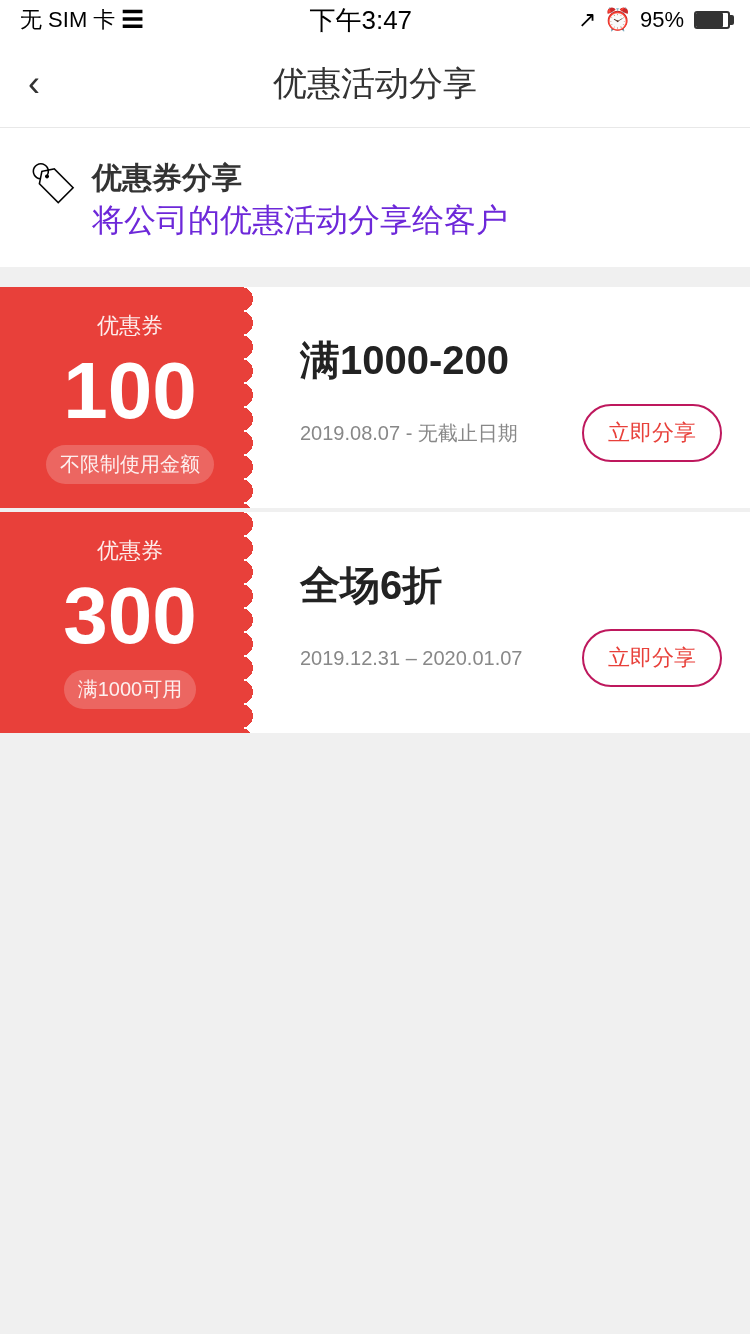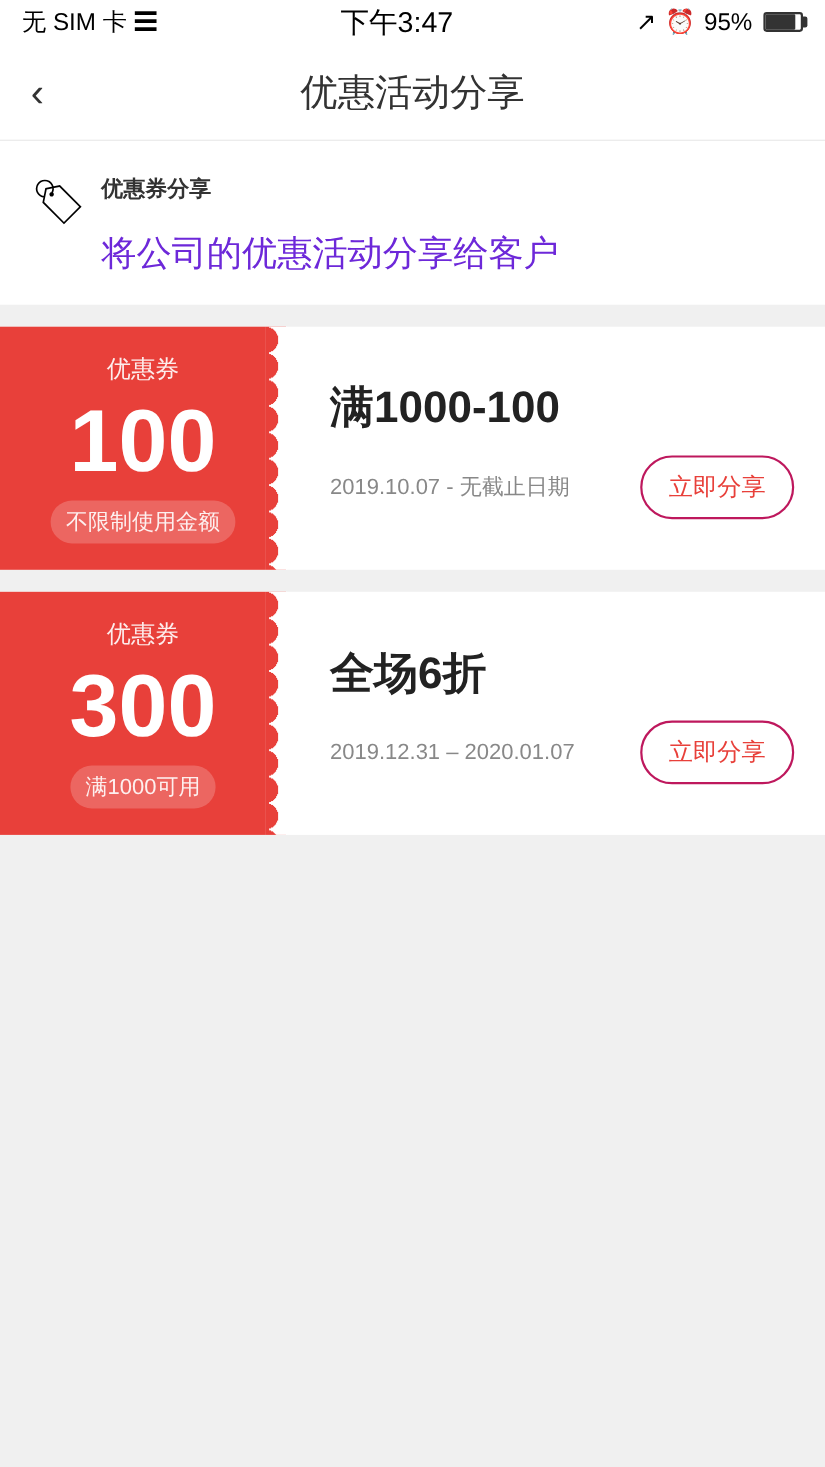--- a/index.html
+++ b/index.html
@@ -76,43 +76,43 @@
     }
     .section-icon {
       width: 48px;
       height: 48px;
       font-size: 40px;
       flex-shrink: 0;
       margin-top: 2px;
     }
     .section-text-group {}
     .section-title {
-      font-size: 20px;
+      font-size: 30px;
       font-weight: 600;
       color: #333;
-      margin-bottom: 24px;
+      margin-bottom: 0;
     }
     .section-subtitle {
       font-size: 32px;
       color: #6d28d9;
     }
 
     
     .coupon-list {
       display: flex;
       flex-direction: column;
       gap: 0;
     }
 
     
     .coupon-card {
       background: #fff;
       display: flex;
       align-items: stretch;
-      margin-bottom: 20px;
+      margin-bottom: 4px;
       position: relative;
       overflow: visible;
     }
 
     
     .coupon-left {
       width: 260px;
       flex-shrink: 0;
       background: #e8403a;
       display: flex;
@@ -233,23 +233,23 @@
 </div>
 
 <div class="coupon-list">
 <div class="coupon-card">
       <div class="coupon-left">
         <div class="coupon-label">优惠券</div>
         <div class="coupon-amount">100</div>
         <div class="coupon-condition">不限制使用金额</div>
       </div>
       <div class="coupon-right">
-        <div class="coupon-title">满1000-100</div>
+        <div class="coupon-title">满1000-200</div>
         <div class="coupon-footer">
-          <div class="coupon-date">2019.10.07 - 无截止日期</div>
+          <div class="coupon-date">2019.08.07 - 无截止日期</div>
           <button class="share-btn">立即分享</button>
         </div>
       </div>
     </div>
     <div class="coupon-card">
       <div class="coupon-left">
         <div class="coupon-label">优惠券</div>
         <div class="coupon-amount">300</div>
         <div class="coupon-condition">满1000可用</div>
       </div>

